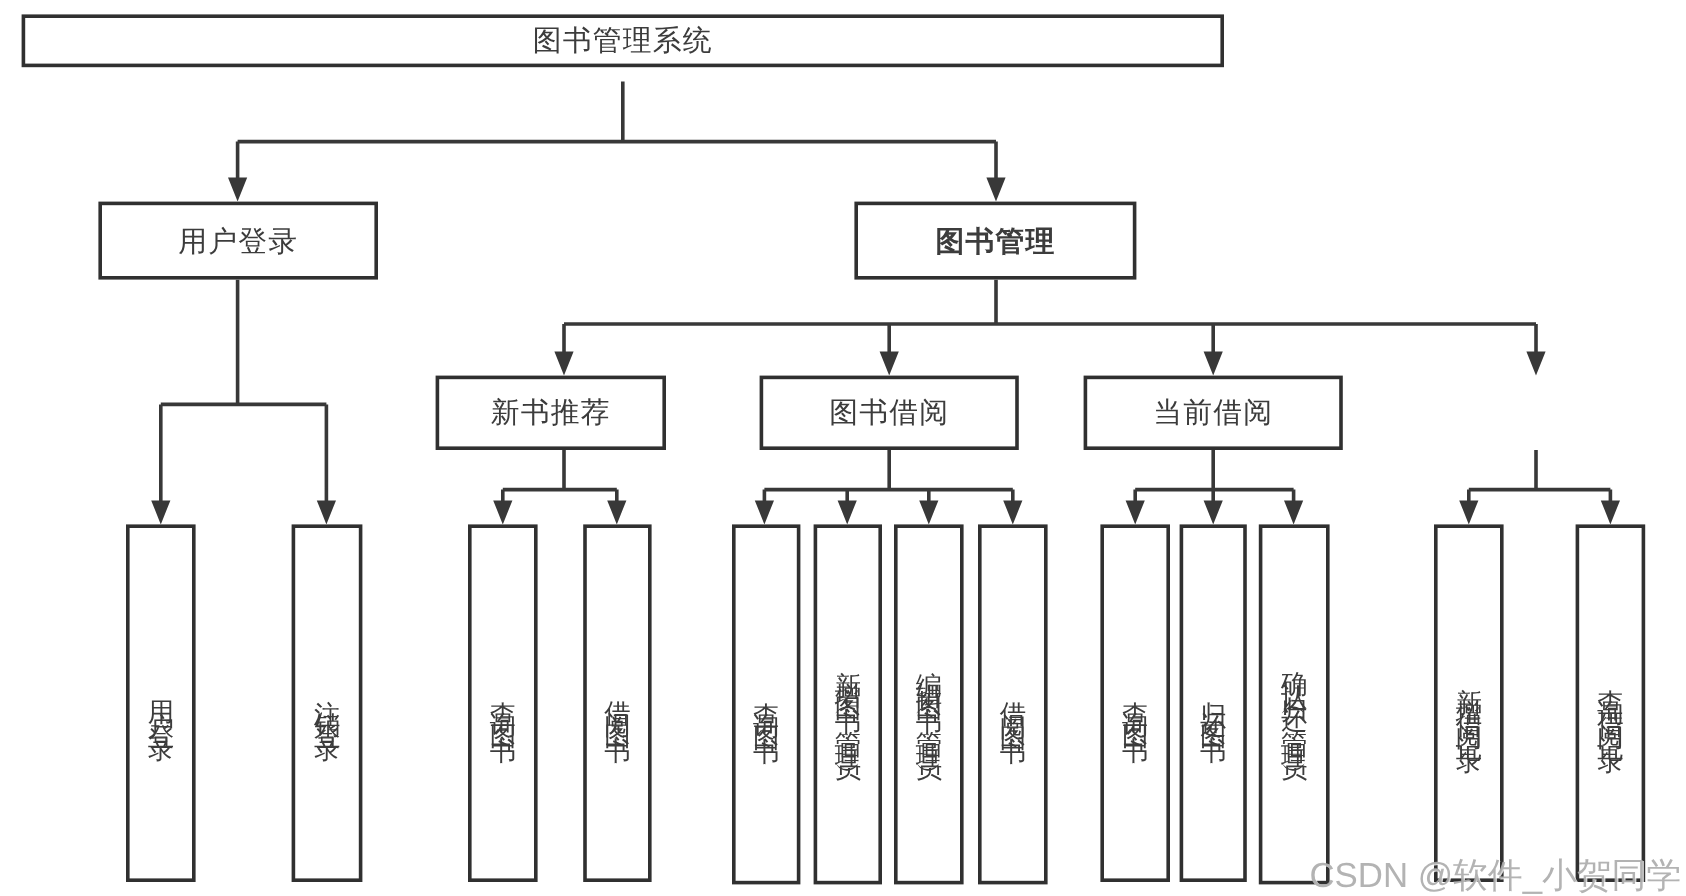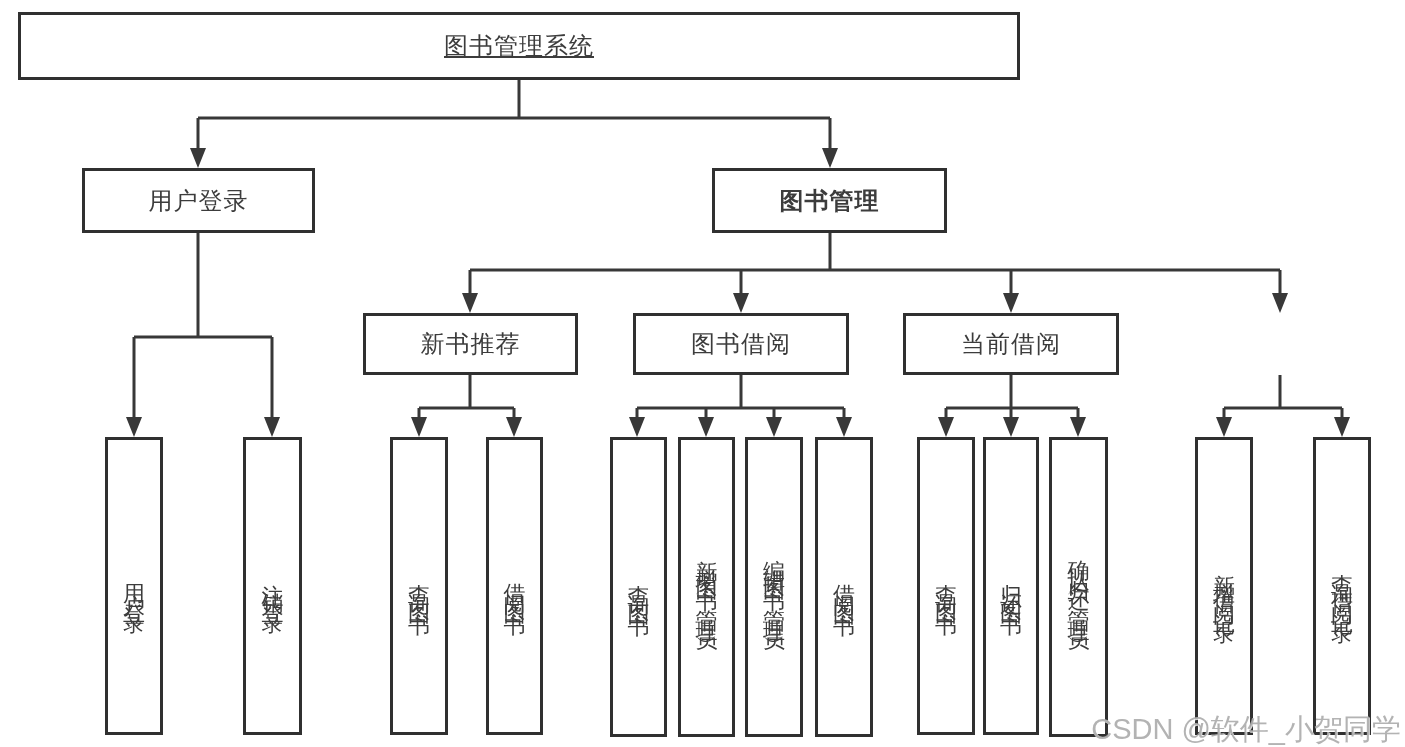--- a/index.html
+++ b/index.html
@@ -90,32 +90,32 @@
       M698,417 H714 L706,437 Z
       M766,417 H782 L774,437 Z
       M836,417 H852 L844,437 Z
       M938,417 H954 L946,437 Z
       M1003,417 H1019 L1011,437 Z
       M1070,417 H1086 L1078,437 Z
       M1216,417 H1232 L1224,437 Z
       M1334,417 H1350 L1342,437 Z"></path>
   </svg>
 
-  <div class="box hbox" style="left:18px; top:12px; width:1002px; height:68px;text-decoration:underline;">
+  <div class="box hbox" style="left:18px; top:12px; width:1002px; height:44px;">
     <span>图书管理系统</span>
   </div>
 
   <div class="box hbox" style="left:82px; top:168px; width:233px; height:65px;">
     <span>用户登录</span>
   </div>
   <div class="box hbox" style="left:712px; top:168px; width:235px; height:65px;font-weight:bold;">
     <span>图书管理</span>
   </div>
 
-  <div class="box hbox" style="left:363px; top:313px; width:215px; height:62px;">
+  <div class="box hbox" style="left:363px; top:313px; width:192px; height:62px;">
     <span>新书推荐</span>
   </div>
   <div class="box hbox" style="left:903px; top:313px; width:216px; height:62px;">
     <span>当前借阅</span>
   </div>
   <div class="box hbox" style="left:633px; top:313px; width:216px; height:62px;">
     <span>图书借阅</span>
   </div>
 
   <div class="box vbox" style="left:105px; top:437px; width:58px; height:298px;">

